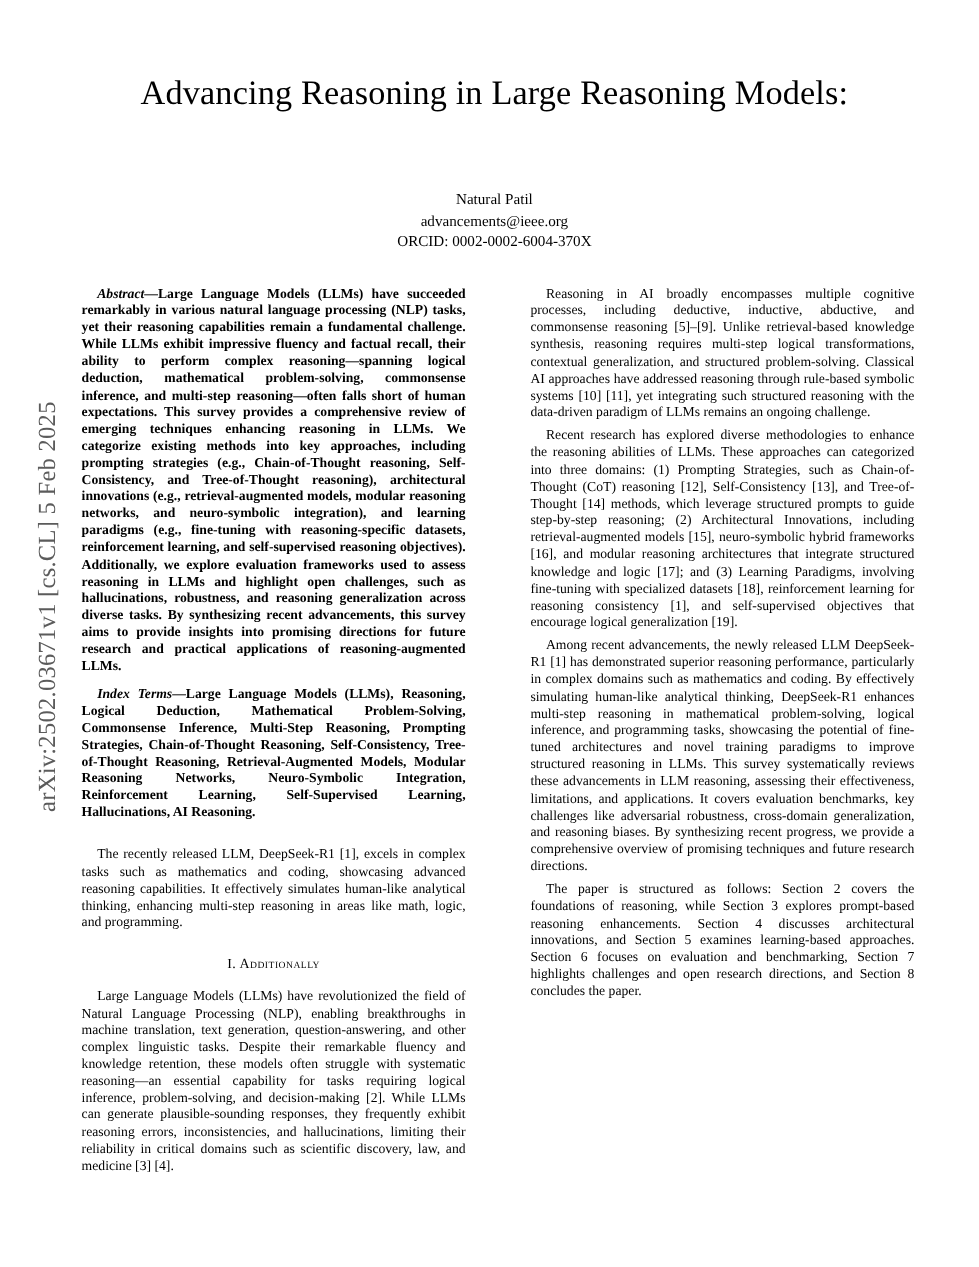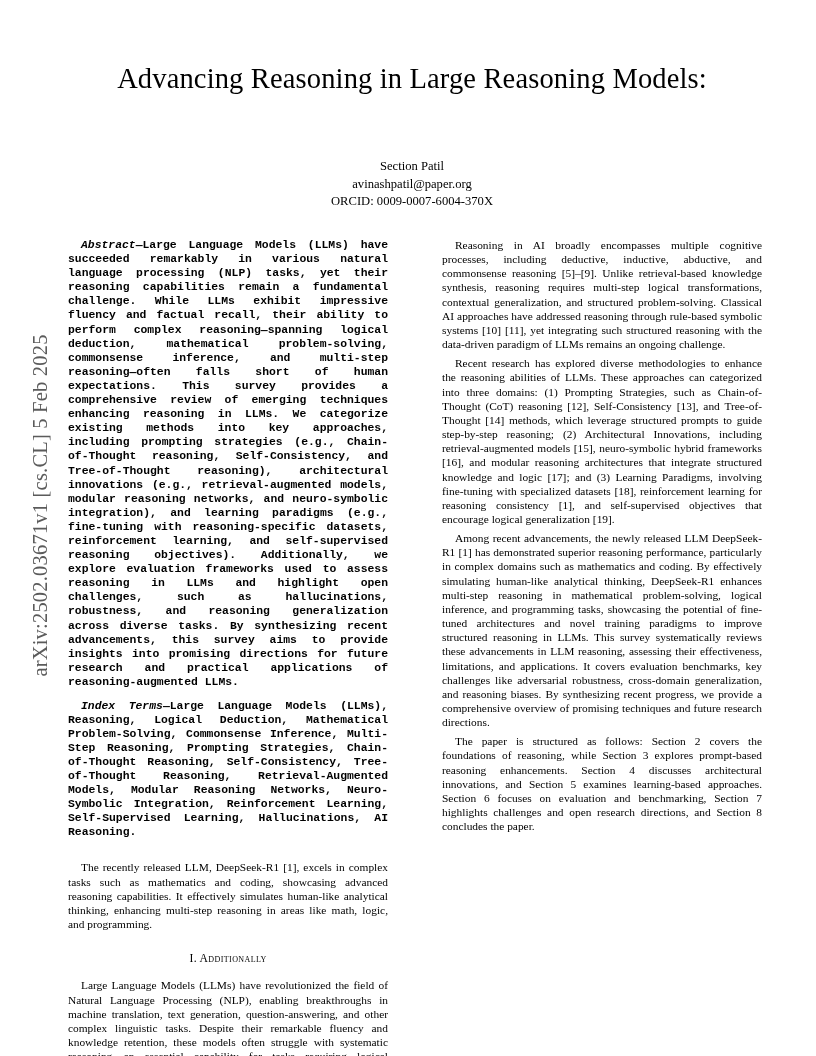--- a/index.html
+++ b/index.html
@@ -103,21 +103,20 @@
   p.para + p.para { margin-top: 5px; }
 
   p.abstract-para,
   p.indexterms-para {
     font-weight: bold;
     text-align: justify;
     margin: 0;
     text-indent: 13px;
     font-size: 11.4px;
     line-height: 14.1px;
-    font-family: Liberation Mono, monospace;
   }
   p.indexterms-para { margin-top: 9.5px; }
 
   .lead-italic {
     font-style: italic;
     font-weight: bold;
   }
 
   p.after-abstract { margin-top: 21px; }
 
@@ -141,23 +140,23 @@
 
 <div id="page">
 
   <div id="title-block">
     <h1 class="paper-title">
       <span>Advancing Reasoning in Large Reasoning Models:</span>
     </h1>
   </div>
 
   <div id="author-block">
-    <span class="author-name">Section Patil</span>
-    <span class="author-email">avinashpatil@paper.org</span>
-    <span class="author-orcid">ORCID: 0009-0007-6004-370X</span>
+    <span class="author-name">Natural Patil</span>
+    <span class="author-email">advancements@ieee.org</span>
+    <span class="author-orcid">ORCID: 0002-0002-6004-370X</span>
   </div>
 
   <div id="columns">
 
     <div class="col col-left">
 
       <p class="abstract-para"><span class="lead-italic">Abstract</span><span>—</span><span>Large Language Models (LLMs) have succeeded remarkably in various natural language processing (NLP) tasks, yet their reasoning capabilities remain a fundamental challenge. While LLMs exhibit impressive fluency and factual recall, their ability to perform complex reasoning—spanning logical deduction, mathematical problem-solving, commonsense inference, and multi-step reasoning—often falls short of human expectations. This survey provides a comprehensive review of emerging techniques enhancing reasoning in LLMs. We categorize existing methods into key approaches, including prompting strategies (e.g., Chain-of-Thought reasoning, Self-Consistency, and Tree-of-Thought reasoning), architectural innovations (e.g., retrieval-augmented models, modular reasoning networks, and neuro-symbolic integration), and learning paradigms (e.g., fine-tuning with reasoning-specific datasets, reinforcement learning, and self-supervised reasoning objectives). Additionally, we explore evaluation frameworks used to assess reasoning in LLMs and highlight open challenges, such as hallucinations, robustness, and reasoning generalization across diverse tasks. By synthesizing recent advancements, this survey aims to provide insights into promising directions for future research and practical applications of reasoning-augmented LLMs.</span></p>
 
       <p class="indexterms-para"><span class="lead-italic">Index Terms</span><span>—</span><span>Large Language Models (LLMs), Reasoning, Logical Deduction, Mathematical Problem-Solving, Commonsense Inference, Multi-Step Reasoning, Prompting Strategies, Chain-of-Thought Reasoning, Self-Consistency, Tree-of-Thought Reasoning, Retrieval-Augmented Models, Modular Reasoning Networks, Neuro-Symbolic Integration, Reinforcement Learning, Self-Supervised Learning, Hallucinations, AI Reasoning.</span></p>
 

